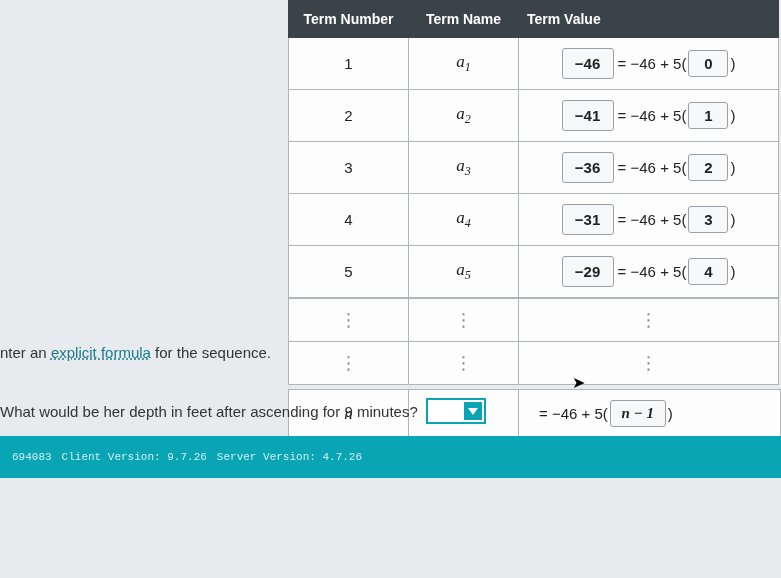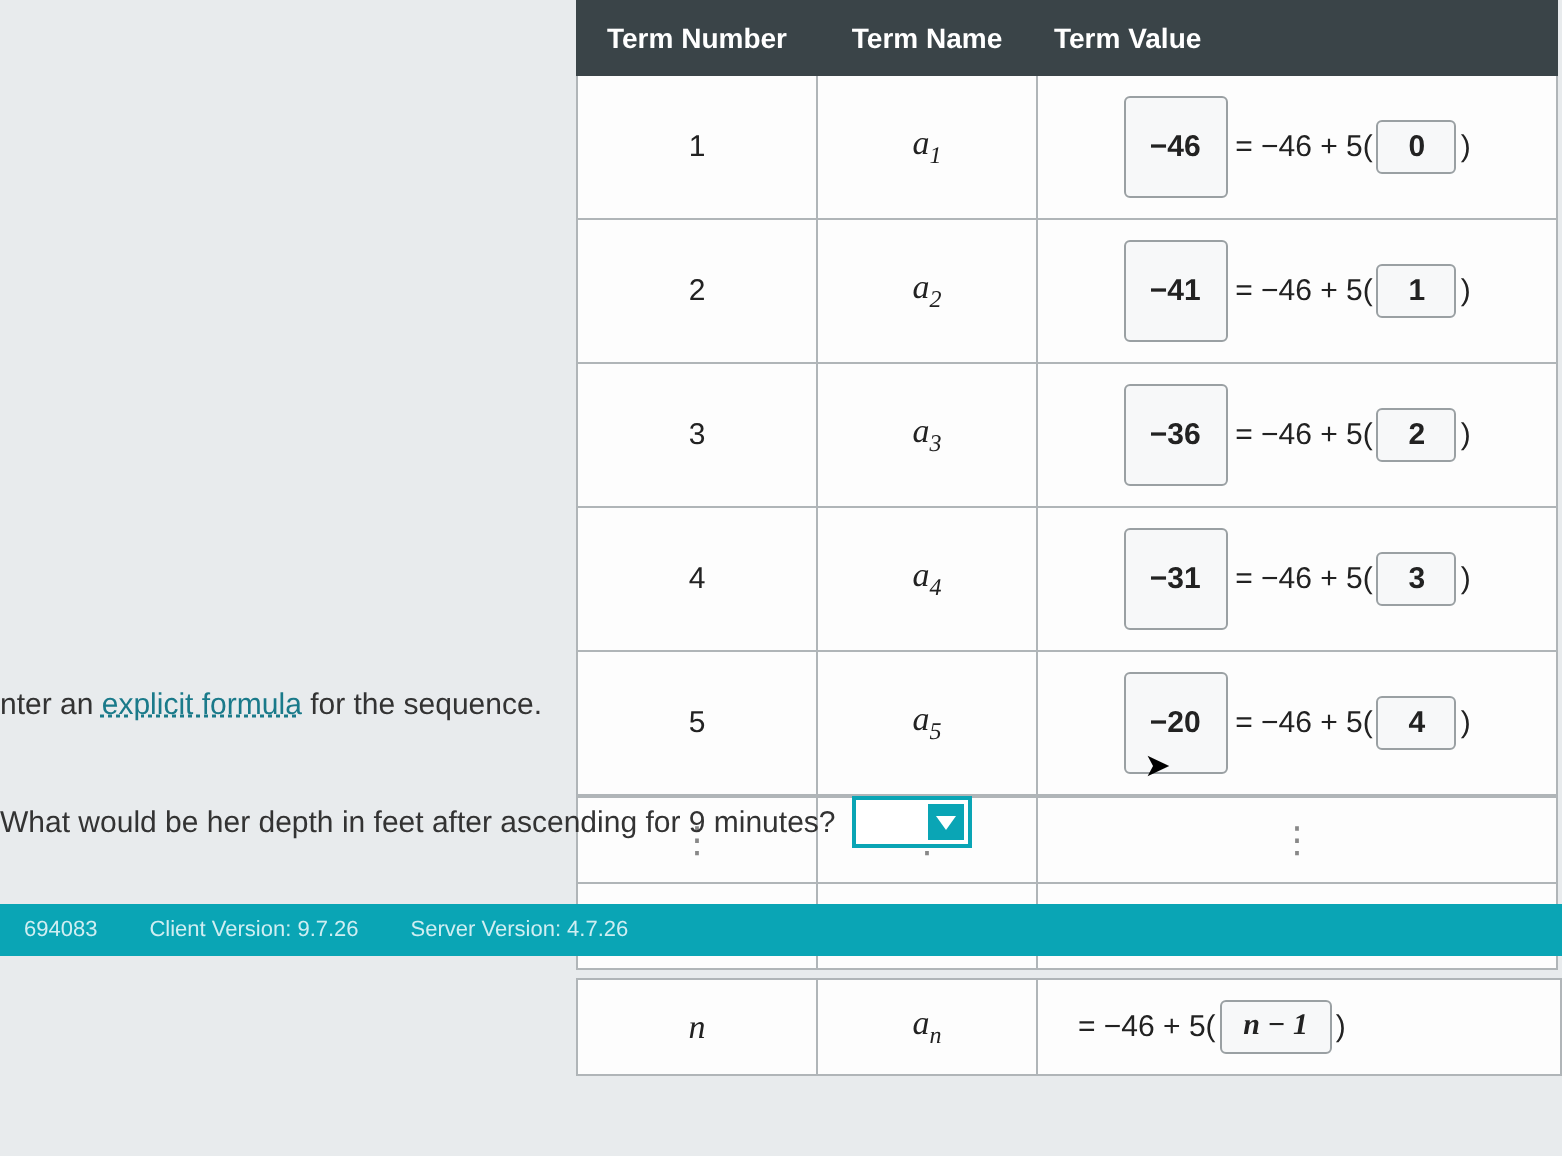--- a/index.html
+++ b/index.html
@@ -42,21 +42,21 @@
     background: #fdfdfd;
   }
   .col-num { width: 120px; }
   .col-name { width: 110px; }
   .col-val { width: 260px; text-align: left; padding-left: 8px; }
   .term-name { font-style: italic; font-family: "Times New Roman", serif; font-size: 17px; }
   .term-name sub { font-style: italic; font-size: 12px; }
   .val-box {
     display: inline-block;
     min-width: 52px;
-    padding: 16px 8px;
+    padding: 6px 8px;
     border: 1px solid #9aa0a3;
     border-radius: 3px;
     background: #f7f8f9;
     text-align: center;
     font-weight: bold;
     margin-right: 4px;
   }
   .small-box {
     display: inline-block;
     min-width: 40px;
@@ -146,28 +146,29 @@
     content: "";
     border-left: 5px solid transparent;
     border-right: 5px solid transparent;
     border-top: 7px solid #fff;
   }
   .footer {
     position: absolute;
     left: 0;
     right: 0;
     bottom: 100px;
-    height: 26px;
+    height: 42px;
     background: #0aa5b5;
     color: #d0eef2;
     font-size: 11px;
     display: flex;
     align-items: center;
     padding-left: 12px;
-    gap: 26px;
+    gap: 10px;
+    font-family: Liberation Mono, monospace;
   }
   .cursor {
     position: absolute;
     left: 572px;
     top: 373px;
     font-size: 16px;
     color: #000;
     pointer-events: none;
   }
 </style>
@@ -200,21 +201,21 @@
           <td class="col-val"><span class="val-box">−36</span><span class="formula-txt">= −46 + 5(</span><span class="small-box">2</span><span class="formula-txt">)</span></td>
         </tr>
         <tr>
           <td class="col-num">4</td>
           <td class="col-name"><span class="term-name">a<sub>4</sub></span></td>
           <td class="col-val"><span class="val-box">−31</span><span class="formula-txt">= −46 + 5(</span><span class="small-box">3</span><span class="formula-txt">)</span></td>
         </tr>
         <tr>
           <td class="col-num">5</td>
           <td class="col-name"><span class="term-name">a<sub>5</sub></span></td>
-          <td class="col-val"><span class="val-box">−20</span><span class="formula-txt">= −46 + 5(</span><span class="small-box">4</span><span class="formula-txt">)</span></td>
+          <td class="col-val"><span class="val-box">−29</span><span class="formula-txt">= −46 + 5(</span><span class="small-box">4</span><span class="formula-txt">)</span></td>
         </tr>
       </tbody>
   </table>
 
   <table class="seq" style="margin-top:0;border:none;background:transparent">
     <tbody>
         <tr class="dots-row">
       <td class="col-num">⋮</td>
       <td class="col-name">⋮</td>
       <td class="col-val" style="text-align:center">⋮</td>

